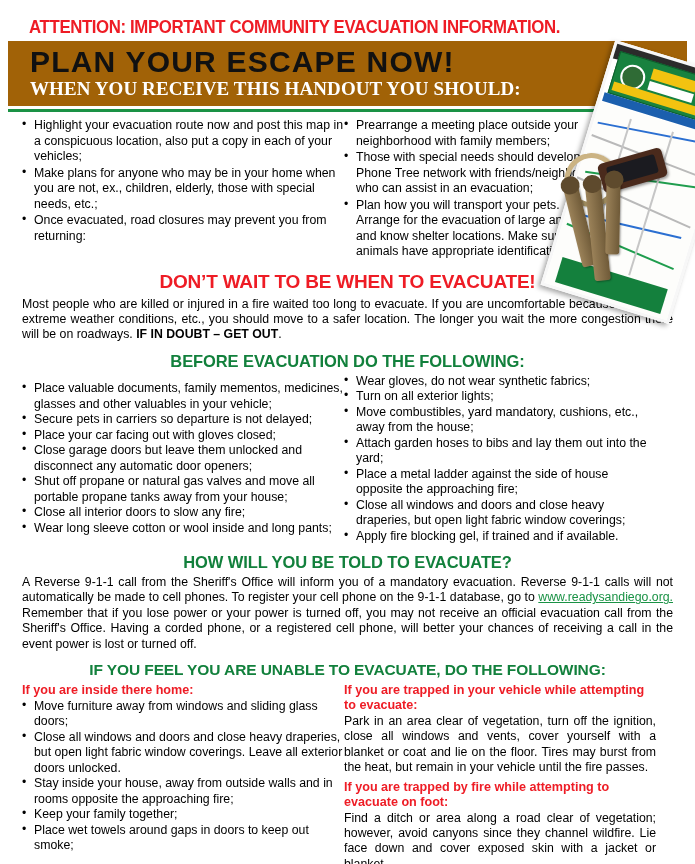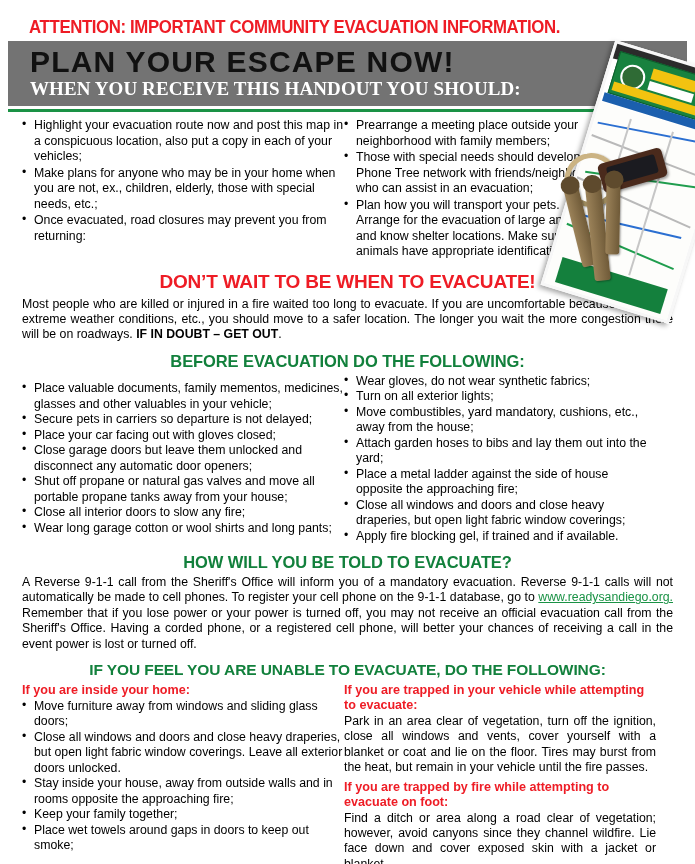--- a/index.html
+++ b/index.html
@@ -31,21 +31,21 @@
     letter-spacing: -0.4px;
     padding: 18px 0 5px 22px;
     line-height: 1.05;
     transform: scaleX(0.96);
     transform-origin: left center;
     white-space: nowrap;
   }
 
   
   .banner {
-    background: #737373;
+    background: #a16207;
     padding: 6px 0 7px 22px;
     position: relative;
     z-index: 2;
   }
   .banner-title {
     color: #111111;
     font-size: 30px;
     font-weight: bold;
     letter-spacing: 1.2px;
     line-height: 1.0;
@@ -349,21 +349,21 @@
     <div class="h-green">BEFORE EVACUATION DO THE FOLLOWING:</div>
     <div class="two-col" style="padding-top:0;align-items:center;">
       <div class="col-left">
         <ul class="bullets tight">
           <li>Place valuable documents, family mementos, medicines, glasses and other valuables in your vehicle;</li>
           <li>Secure pets in carriers so departure is not delayed;</li>
           <li>Place your car facing out with gloves closed;</li>
           <li>Close garage doors but leave them unlocked and disconnect any automatic door openers;</li>
           <li>Shut off propane or natural gas valves and move all portable propane tanks away from your house;</li>
           <li>Close all interior doors to slow any fire;</li>
-          <li>Wear long garage cotton or wool shirts and long pants;</li>
+          <li>Wear long sleeve cotton or wool inside and long pants;</li>
         </ul>
       </div>
       <div class="col-right">
         <ul class="bullets tight">
           <li>Wear gloves, do not wear synthetic fabrics;</li>
           <li>Turn on all exterior lights;</li>
           <li>Move combustibles, yard mandatory, cushions, etc., away from the house;</li>
           <li>Attach garden hoses to bibs and lay them out into the yard;</li>
           <li>Place a metal ladder against the side of house opposite the approaching fire;</li>
           <li>Close all windows and doors and close heavy draperies, but open light fabric window coverings;</li>
@@ -372,21 +372,21 @@
       </div>
     </div>
 
     <div class="h-green">HOW WILL YOU BE TOLD TO EVACUATE?</div>
     <p class="body"><span>A Reverse 9-1-1 call from the Sheriff's Office will inform you of a mandatory evacuation.  Reverse 9-1-1 calls will not automatically be made to cell phones.  To register your cell phone on the 9-1-1 database, go to </span><a class="link" href="#">www.readysandiego.org.</a><span> Remember that if you lose power or your power is turned off, you may not receive an official evacuation call from the Sheriff's Office.  Having a corded phone, or a registered cell phone, will better your chances of receiving a call in the event power is lost or turned off.</span></p>
 
     <div class="h-green small">IF YOU FEEL YOU ARE UNABLE TO EVACUATE, DO THE FOLLOWING:</div>
     <div class="two-col" style="padding-top:0;">
 
       <div class="col-left">
-        <div class="sub-red first">If you are inside your home:</div>
+        <div class="sub-red first">If you are inside there home:</div>
         <ul class="bullets tight">
           <li>Move furniture away from windows and sliding glass doors;</li>
           <li>Close all windows and doors and close heavy draperies, but open light fabric window coverings.  Leave all exterior doors unlocked.</li>
           <li>Stay inside your house, away from outside walls and in rooms opposite the approaching fire;</li>
           <li>Keep your family together;</li>
           <li>Place wet towels around gaps in doors to keep out smoke;</li>
 
         </ul>
       </div>
 

